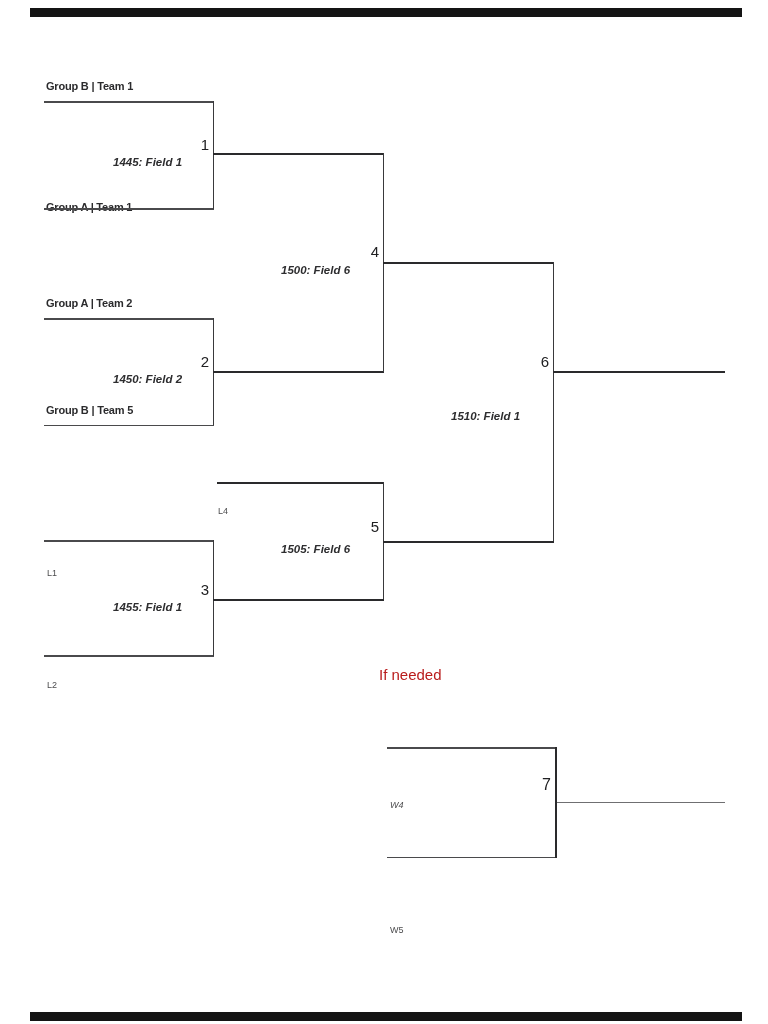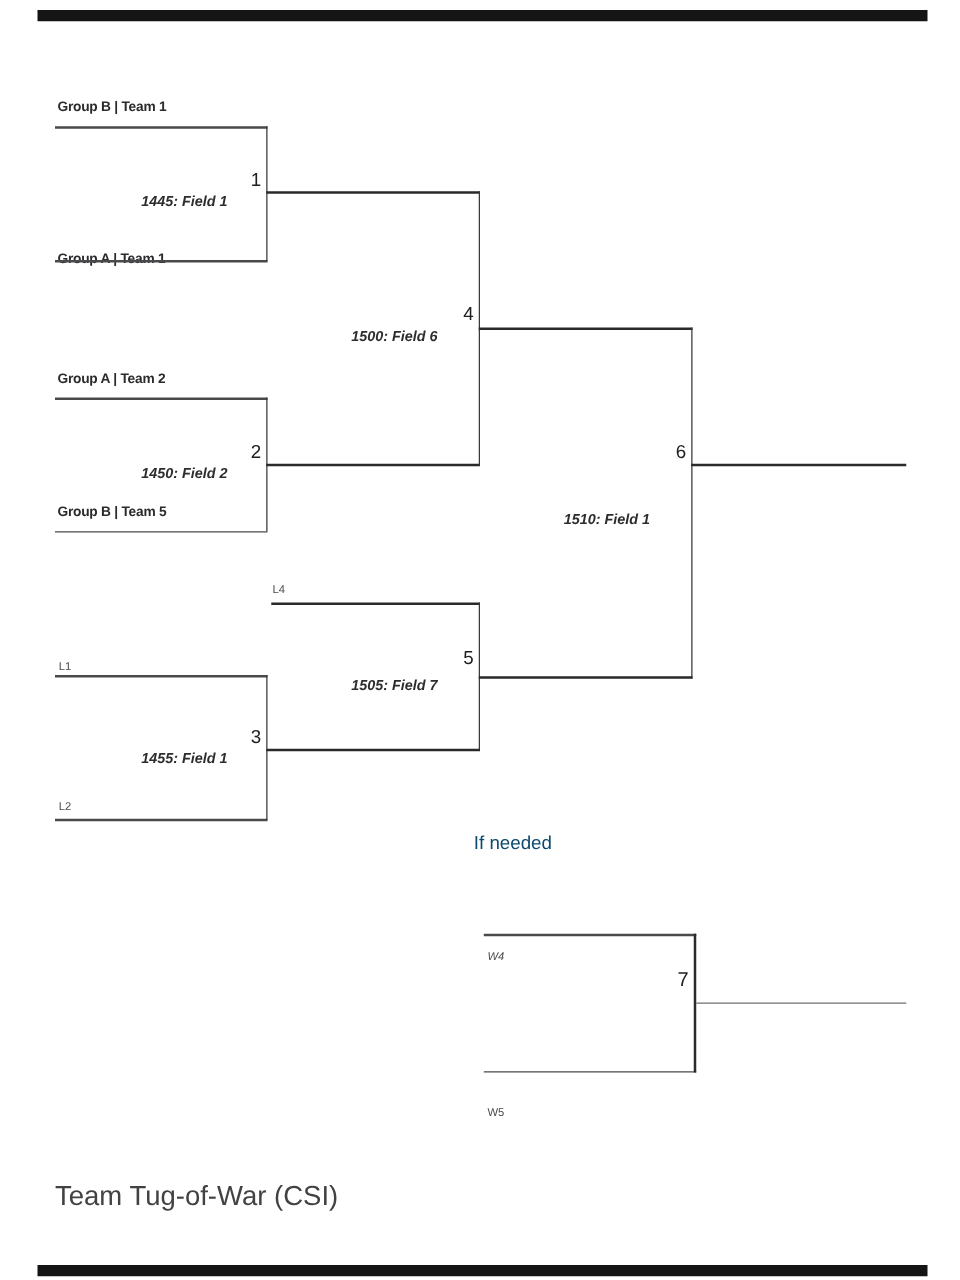--- a/index.html
+++ b/index.html
@@ -66,27 +66,28 @@
     font-style: italic;
     font-weight: 600;
     color: #2d2d2f;
     white-space: nowrap;
   }
   .seed-label {
     position: absolute;
     font-size: 9px;
     color: #4c4c4e;
     white-space: nowrap;
+    margin-top: 40px;
   }
   .if-needed {
     position: absolute;
     left: 379px;
     top: 666px;
     font-size: 15px;
-    color: #0c4a6e;
+    color: #b91c1c;
     white-space: nowrap;
   }
   .footer-title {
     position: absolute;
     left: 44px;
     top: 944px;
     font-size: 22px;
     color: #424244;
     white-space: nowrap;
   }
@@ -125,36 +126,35 @@
   <div class="vline" style="left:552.5px; top:261.5px; height:281px;"></div>
   <div class="match-number" style="left:449px; top:353px; width:100px;">6</div>
   <div class="hline thick" style="left:552.5px; top:371px; width:172px;"></div>
   <div class="match-schedule" style="left:451px; top:374px; width:100px;margin-top:36px;">1510: Field 1</div>
 
   <div class="seed-label" style="left:218px; top:466px;">L4</div>
   <div class="hline thick" style="left:217px; top:482px; width:167px; height:2px;"></div>
   <div class="vline" style="left:382.5px; top:482px; height:118px;"></div>
   <div class="match-number" style="left:279px; top:518px; width:100px;">5</div>
   <div class="hline thick" style="left:382.5px; top:540.5px; width:171px;"></div>
-  <div class="match-schedule" style="left:281px; top:543px; width:100px;">1505: Field 7</div>
+  <div class="match-schedule" style="left:281px; top:543px; width:100px;">1505: Field 6</div>
 
   <div class="seed-label" style="left:47px; top:528px;">L1</div>
   <div class="hline" style="left:44px; top:540px; width:170px;"></div>
   <div class="seed-label" style="left:47px; top:640px;">L2</div>
   <div class="hline" style="left:44px; top:655px; width:170px;"></div>
   <div class="vline" style="left:212.5px; top:540px; height:116px;"></div>
   <div class="match-number" style="left:109px; top:581px; width:100px;">3</div>
   <div class="hline thick" style="left:212.5px; top:598.5px; width:171px;"></div>
   <div class="match-schedule" style="left:113px; top:601px; width:100px;">1455: Field 1</div>
 
   <div class="if-needed">If needed</div>
 
   <div class="seed-label" style="left:390px; top:760px;font-style:italic;">W4</div>
   <div class="hline" style="left:387px; top:747px; width:170px;"></div>
   <div class="seed-label" style="left:390px; top:885px;">W5</div>
   <div class="hline" style="left:387px; top:856.5px; width:170px;"></div>
   <div class="vline thick" style="left:555px; top:747px; height:111px;"></div>
   <div class="match-number" style="left:451px; top:776px; width:100px; font-size:16px;">7</div>
   <div class="hline result" style="left:557px; top:802px; width:168px;"></div>
 
-  <div class="footer-title">Team Tug-of-War (CSI)</div>
 
 </div>
 
 </body></html>

